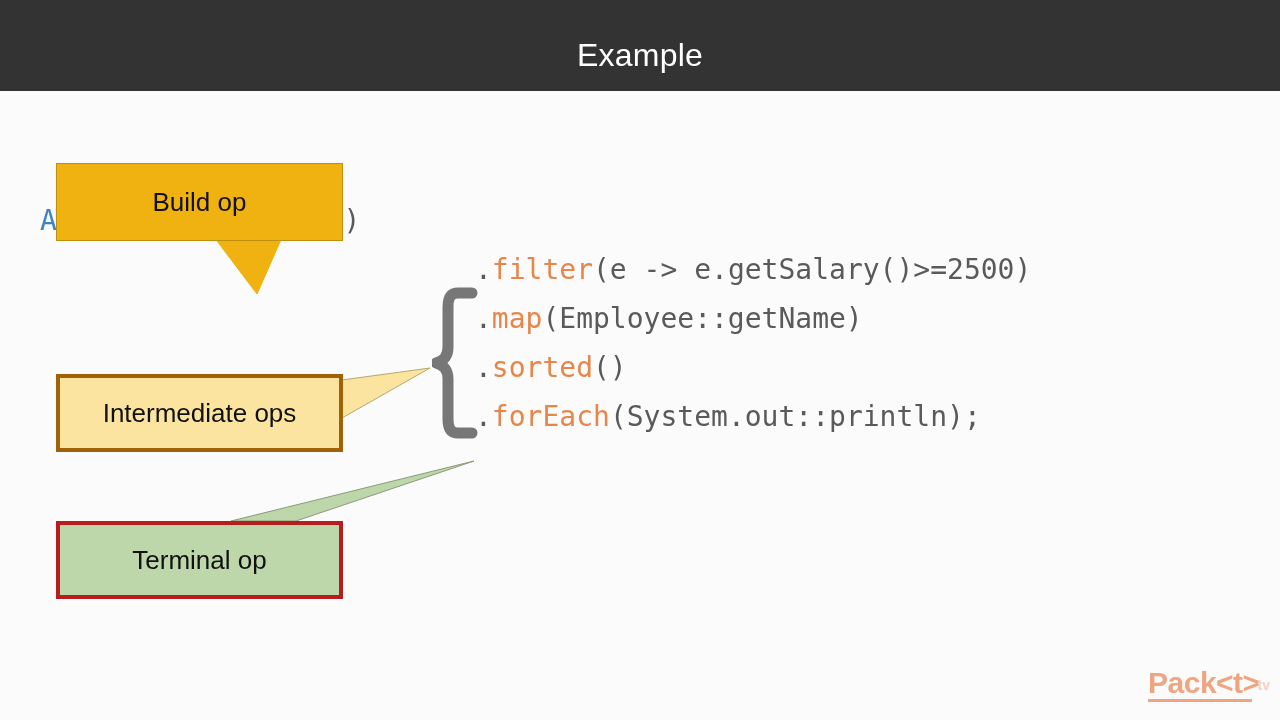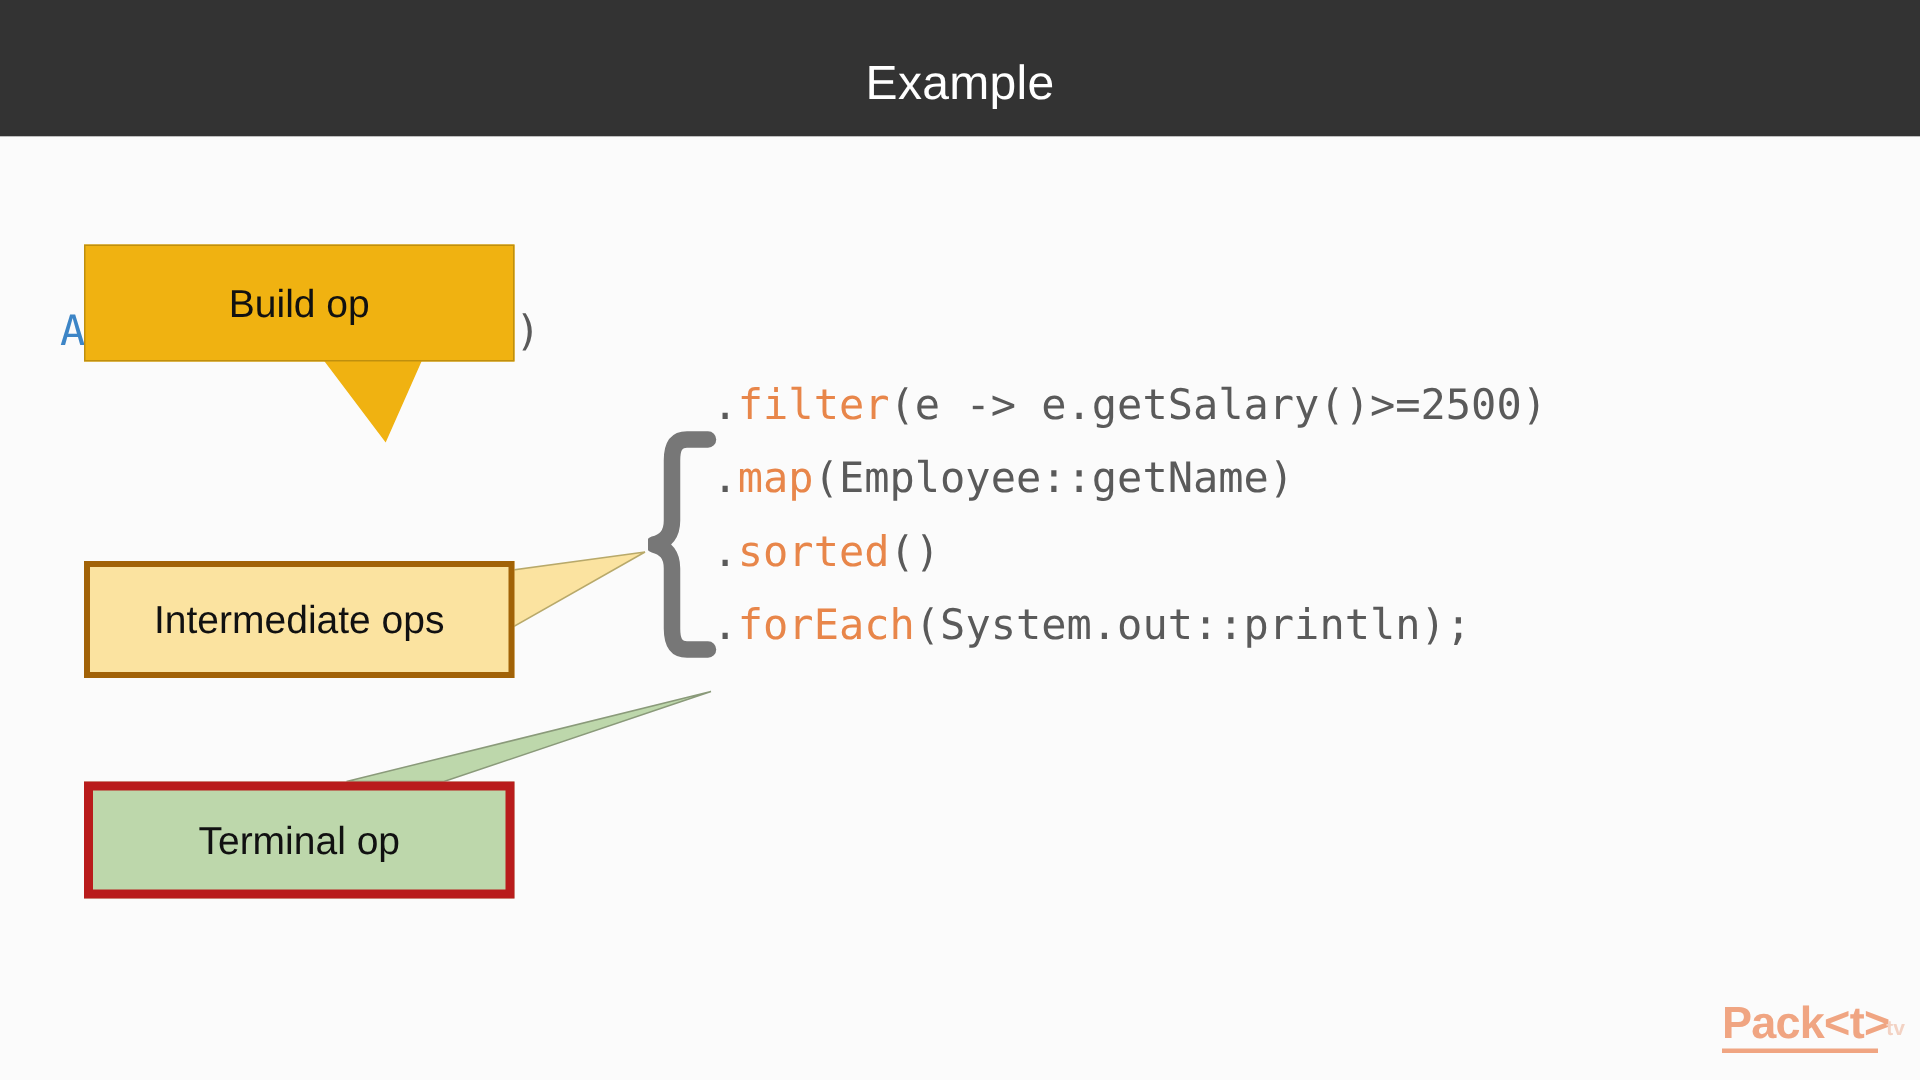--- a/index.html
+++ b/index.html
@@ -146,21 +146,21 @@
     top: 455px;
     width: 430px;
     height: 145px;
   }
   #callout-terminal .cbody {
     position: absolute;
     left: 0; top: 66px;
     width: 287px;
     height: 78px;
     background: #bdd7ab;
-    border: 6px solid #b91c1c;
+    border: 4px solid #b91c1c;
     box-sizing: border-box;
     display: flex;
     align-items: center;
     justify-content: center;
   }
   #callout-terminal .clabel {
     font-size: 26px;
     color: #111111;
     font-family: "Liberation Sans", sans-serif;
   }

